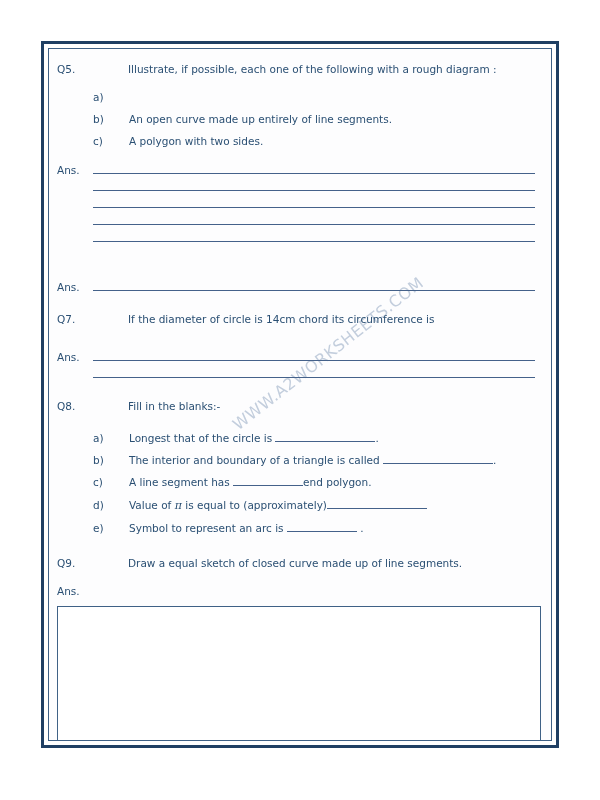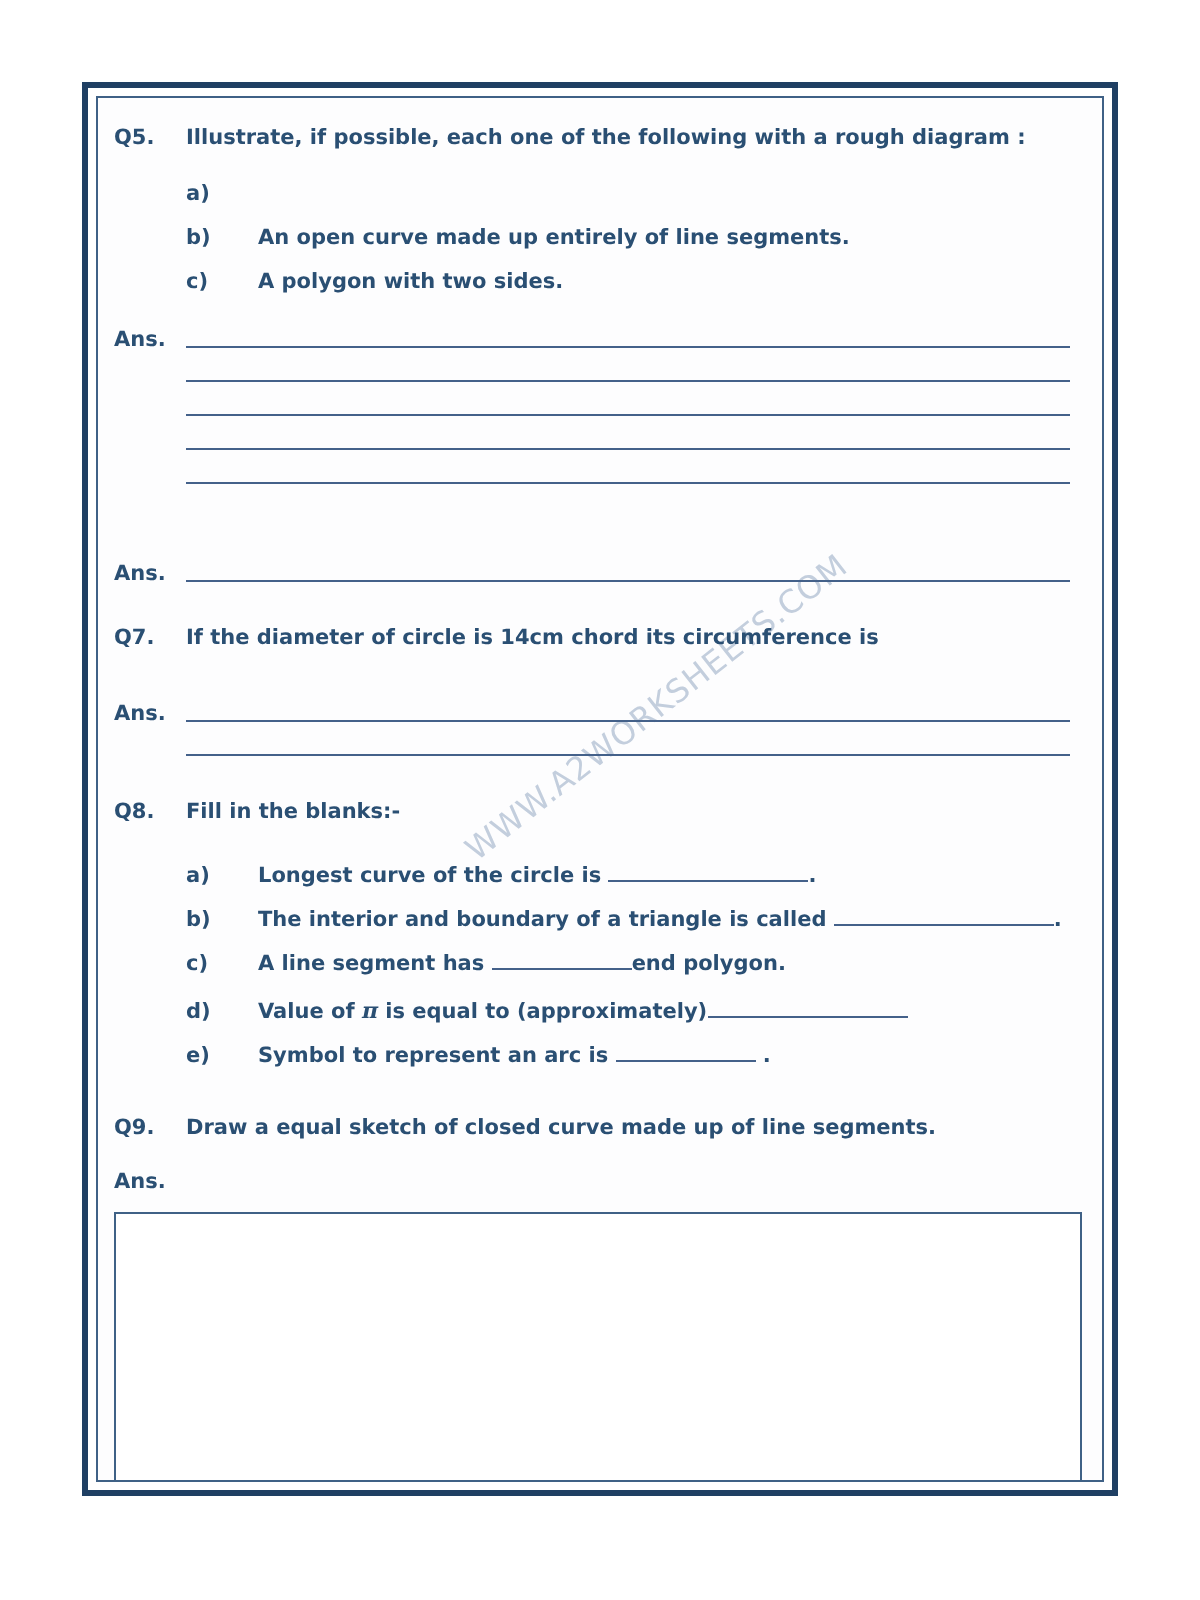--- a/index.html
+++ b/index.html
@@ -56,40 +56,40 @@
   }
 
   
   #content {
     position: relative;
     z-index: 10;
     padding: 10px 10px 0 8px;
     color: #2a4f73;
     font-size: 10.5px;
     line-height: 1.45;
-    font-weight: bold;
   }
 
   .qblock { position: relative; }
 
   .qrow {
     display: flex;
     align-items: baseline;
     padding: 3px 0;
   }
   .qlabel {
     width: 36px;
     flex: 0 0 36px;
     color: #2a4f73;
     font-size: 10.5px;
   }
   .qtext {
     flex: 1 1 auto;
     color: #2a4f73;
     font-size: 10.5px;
+    margin-left: 35px;
   }
 
   
   .subrow {
     display: flex;
     align-items: baseline;
     padding: 3.5px 0;
     padding-left: 36px;
   }
   .sublabel {
@@ -230,21 +230,21 @@
       <div class="qblock">
         <div class="qrow">
           <div class="qlabel">Q8.</div>
           <div class="qtext">Fill in the blanks:-</div>
         </div>
         <div class="spacer10"></div>
 
         <div class="subrow">
           <div class="sublabel">a)</div>
           <div class="subtext">
-            <span>Longest curve of the circle is</span>
+            <span>Longest that of the circle is</span>
             <span class="blank w100"></span><span>.</span>
           </div>
         </div>
 
         <div class="subrow">
           <div class="sublabel">b)</div>
           <div class="subtext">
             <span>The interior and boundary of a triangle is called</span>
             <span class="blank w110"></span><span>.</span>
           </div>

